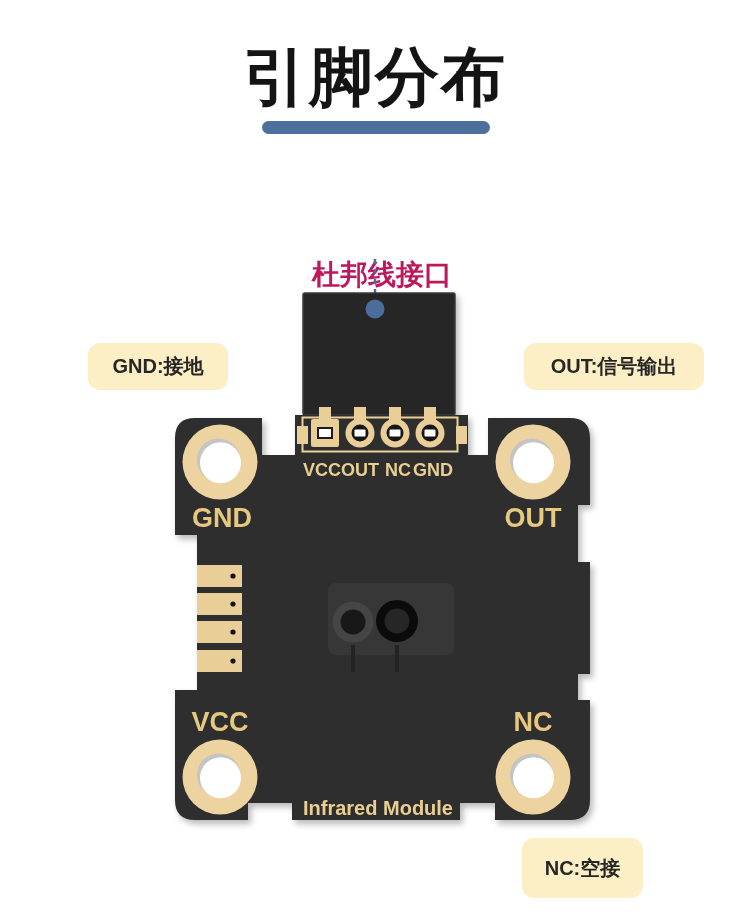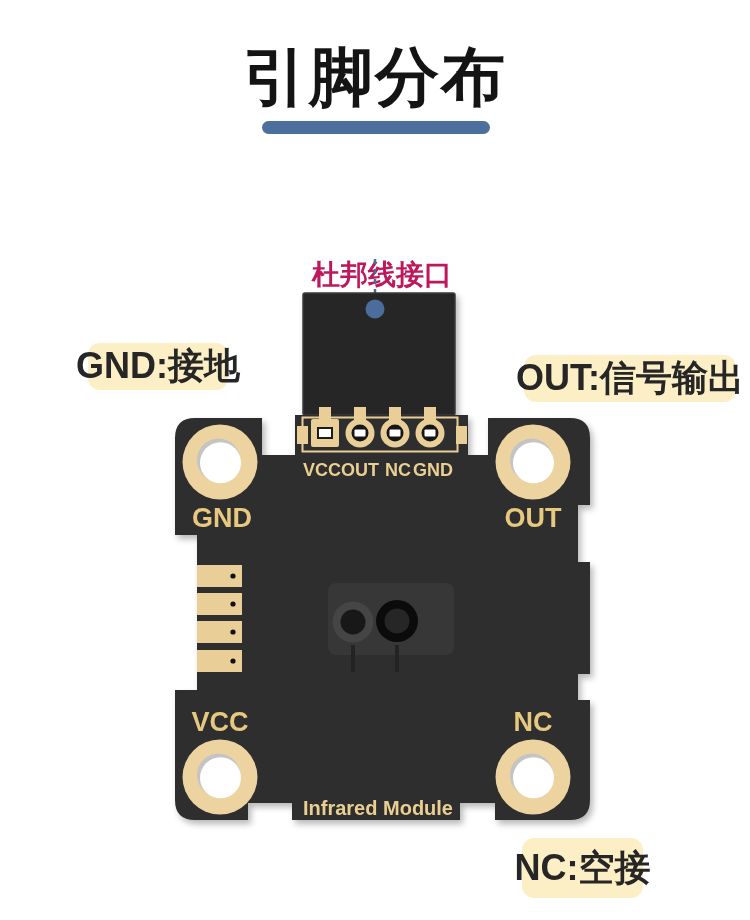--- a/index.html
+++ b/index.html
@@ -15,24 +15,24 @@
     position:absolute;left:262px;top:121px;width:228px;height:13px;
     background:#4c6f9d;border-radius:7px;
   }
   #connector-callout{
     position:absolute;left:282px;top:224px;width:200px;text-align:center;
     font-size:28px;font-weight:700;color:#be185d;margin-top:32px;
   }
   .callout{
     position:absolute;display:flex;align-items:center;justify-content:center;
     background:#fcefc5;border-radius:12px;color:#262626;
-    font-size:36px;font-weight:700;white-space:nowrap;
+    font-size:20px;font-weight:700;white-space:nowrap;
   }
   #callout-gnd{left:88px;top:343px;width:140px;height:47px;}
-  #callout-out{left:524px;top:355px;width:212px;height:47px;}
+  #callout-out{left:524px;top:343px;width:180px;height:47px;}
   #callout-vcc{left:68px;top:838px;width:192px;height:52px;}
   #callout-nc{left:522px;top:838px;width:121px;height:60px;}
   #pcb-svg{position:absolute;left:0;top:0;}
   svg text{font-family:"Liberation Sans",sans-serif;font-weight:bold;}
   .silk-corner{font-size:27px;fill:#e6c87f;}
   .silk-pin{font-size:18px;fill:#eacf92;}
   .silk-module{font-size:20px;fill:#eacf92;}
 </style>
 </head>
 <body>

